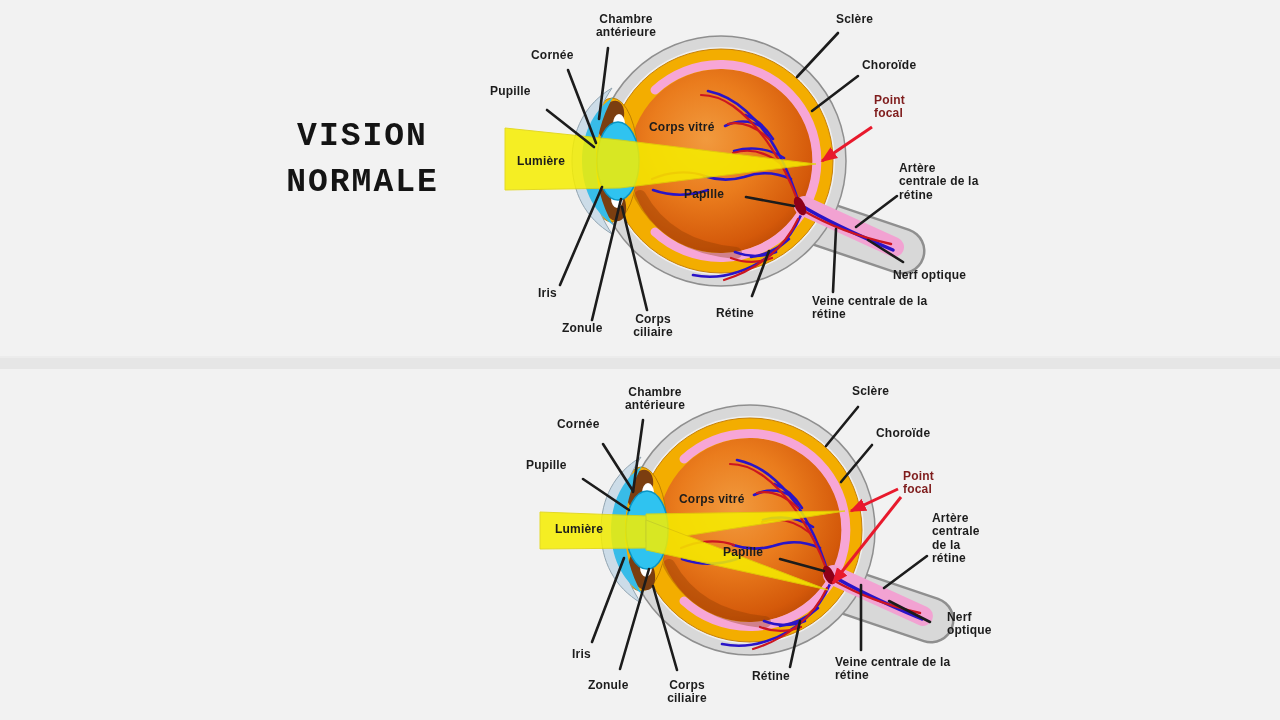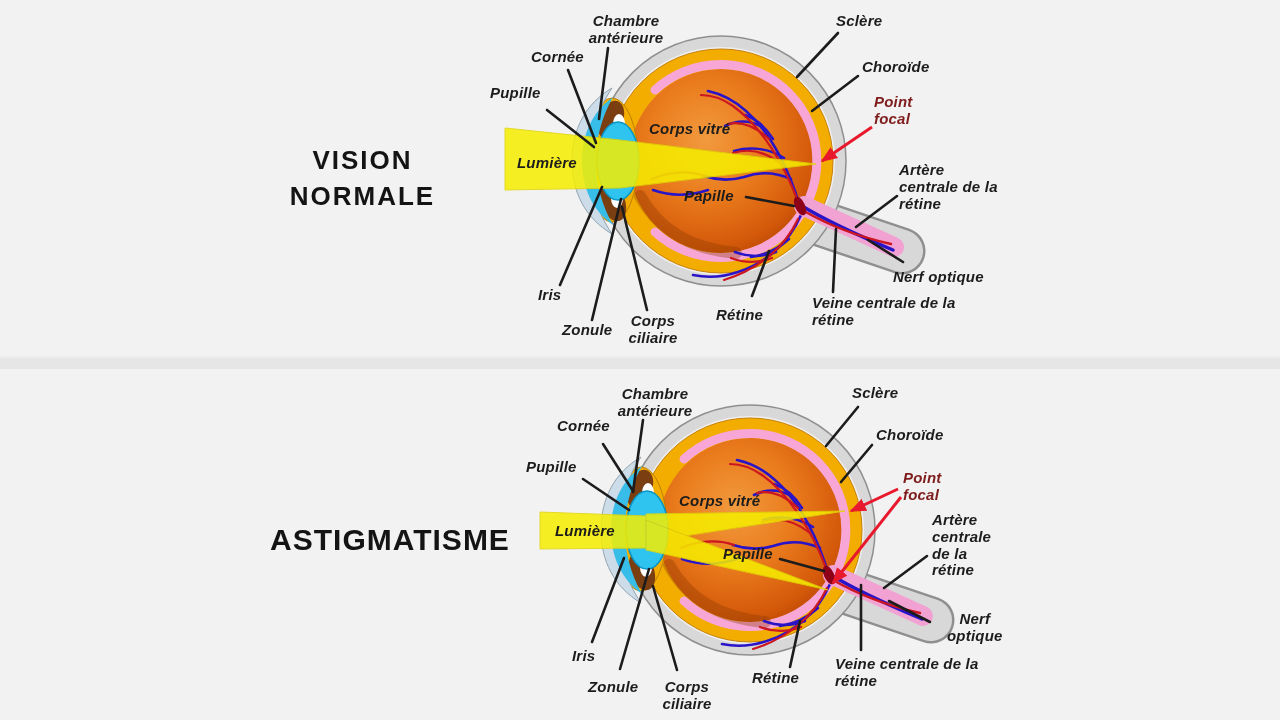--- a/index.html
+++ b/index.html
@@ -11,22 +11,22 @@
   #divider{
     position:absolute;left:0;top:356px;width:1280px;height:11px;
     background:#e6e6e6;border-top:2px solid #ececec;
   }
   svg{position:absolute;left:0;top:0;}
   .title{
     position:absolute;color:#141414;font-weight:800;text-align:center;
     white-space:pre-line;letter-spacing:2px;line-height:1.38;
   }
   .lbl{
-    position:absolute;color:#1c1c1c;font-weight:700;font-size:15px;
-    line-height:1.12;white-space:pre-line;letter-spacing:.2px;font-style:italic;
+    position:absolute;color:#1c1c1c;font-weight:700;font-size:12px;
+    line-height:1.12;white-space:pre-line;letter-spacing:.2px;
   }
   .lbl.red{color:#7f1d1d;}
   .lbl.ctr{text-align:center;}
 </style>
 </head>
 <body>
 
 <div id="stage">
 
   <div id="divider"></div>
@@ -143,23 +143,22 @@
       <line x1="927" y1="556" x2="884" y2="588"></line>
       <line x1="930" y1="622" x2="889" y2="601"></line>
       <line x1="861" y1="650" x2="861" y2="585"></line>
       <line x1="790" y1="667" x2="800" y2="621"></line>
       <line x1="677" y1="670" x2="653" y2="586"></line>
       <line x1="620" y1="669" x2="649" y2="569"></line>
       <line x1="592" y1="642" x2="624" y2="558"></line>
     </g>
   </svg>
 
-  <div class="title" style="left:235px;top:143px;width:255px;font-size:26px;">VISION
+  <div class="title" style="left:235px;top:114px;width:255px;font-size:33px;font-family:Liberation Mono, monospace;">VISION
 NORMALE</div>
-  <div class="title" style="left:245px;top:519px;width:290px;font-size:30px;letter-spacing:1px;">ASTIGMATISME</div>
 
   <div class="lbl ctr" style="left:572px;top:13px;width:108px;">Chambre
 antérieure</div>
   <div class="lbl" style="left:531px;top:49px;">Cornée</div>
   <div class="lbl" style="left:490px;top:85px;">Pupille</div>
   <div class="lbl" style="left:517px;top:155px;">Lumière</div>
   <div class="lbl" style="left:649px;top:121px;">Corps vitré</div>
   <div class="lbl" style="left:684px;top:188px;">Papille</div>
   <div class="lbl" style="left:836px;top:13px;">Sclère</div>
   <div class="lbl" style="left:862px;top:59px;">Choroïde</div>
@@ -185,21 +184,21 @@
   <div class="lbl" style="left:679px;top:493px;">Corps vitré</div>
   <div class="lbl" style="left:723px;top:546px;">Papille</div>
   <div class="lbl" style="left:852px;top:385px;">Sclère</div>
   <div class="lbl" style="left:876px;top:427px;">Choroïde</div>
   <div class="lbl red" style="left:903px;top:470px;">Point
 focal</div>
   <div class="lbl" style="left:932px;top:512px;">Artère
 centrale
 de la
 rétine</div>
-  <div class="lbl" style="left:947px;top:611px;text-align:center;">Nerf
+  <div class="lbl" style="left:947px;top:611px;">Nerf
 optique</div>
   <div class="lbl" style="left:835px;top:656px;">Veine centrale de la
 rétine</div>
   <div class="lbl" style="left:752px;top:670px;">Rétine</div>
   <div class="lbl ctr" style="left:656px;top:679px;width:62px;">Corps
 ciliaire</div>
   <div class="lbl" style="left:588px;top:679px;">Zonule</div>
   <div class="lbl" style="left:572px;top:648px;">Iris</div>
 
 </div>

